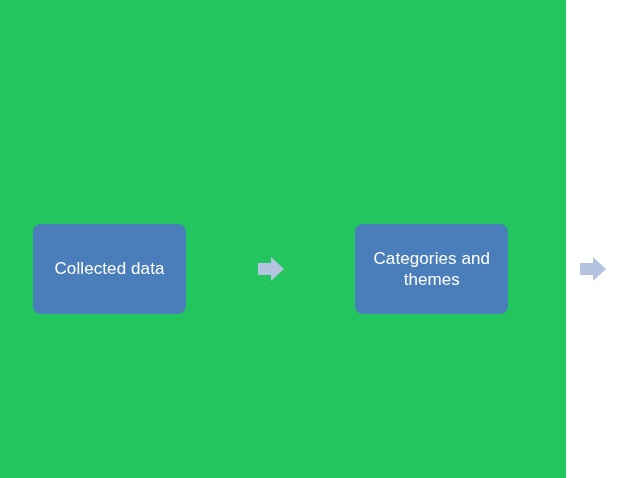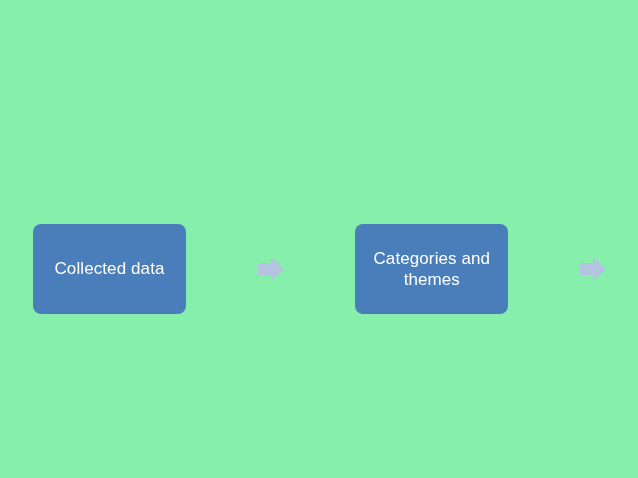--- a/index.html
+++ b/index.html
@@ -9,23 +9,23 @@
   }
   body {
     width: 638px;
     height: 478px;
     overflow: hidden;
     font-family: "Liberation Sans", sans-serif;
   }
 
   #canvas {
     position: relative;
-    width: 638px;
+    width: 566px;
     height: 478px;
-    background: #86efac;
+    background: #22c55e;
   }
 
   
   .flow-row {
     position: absolute;
     left: 33px;
     top: 224px;
     width: 574px;
     height: 90px;
     display: flex;

